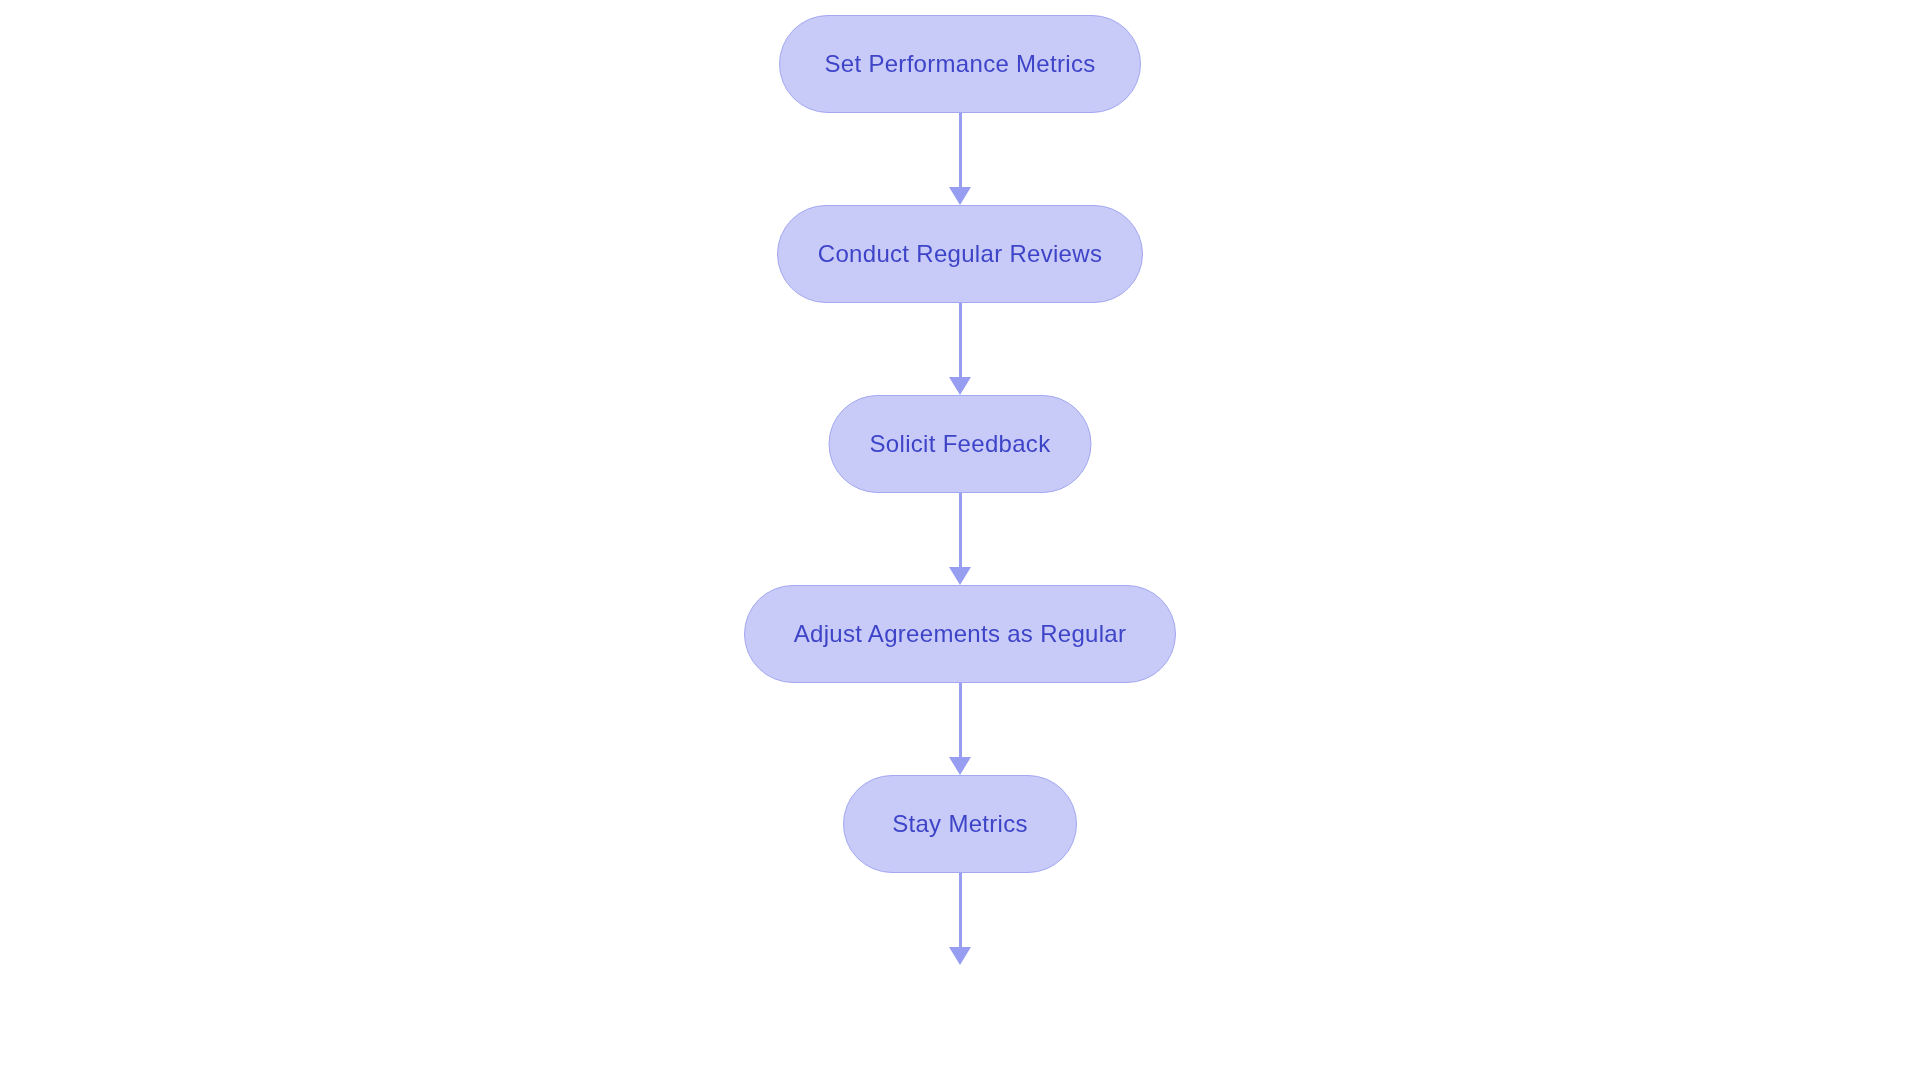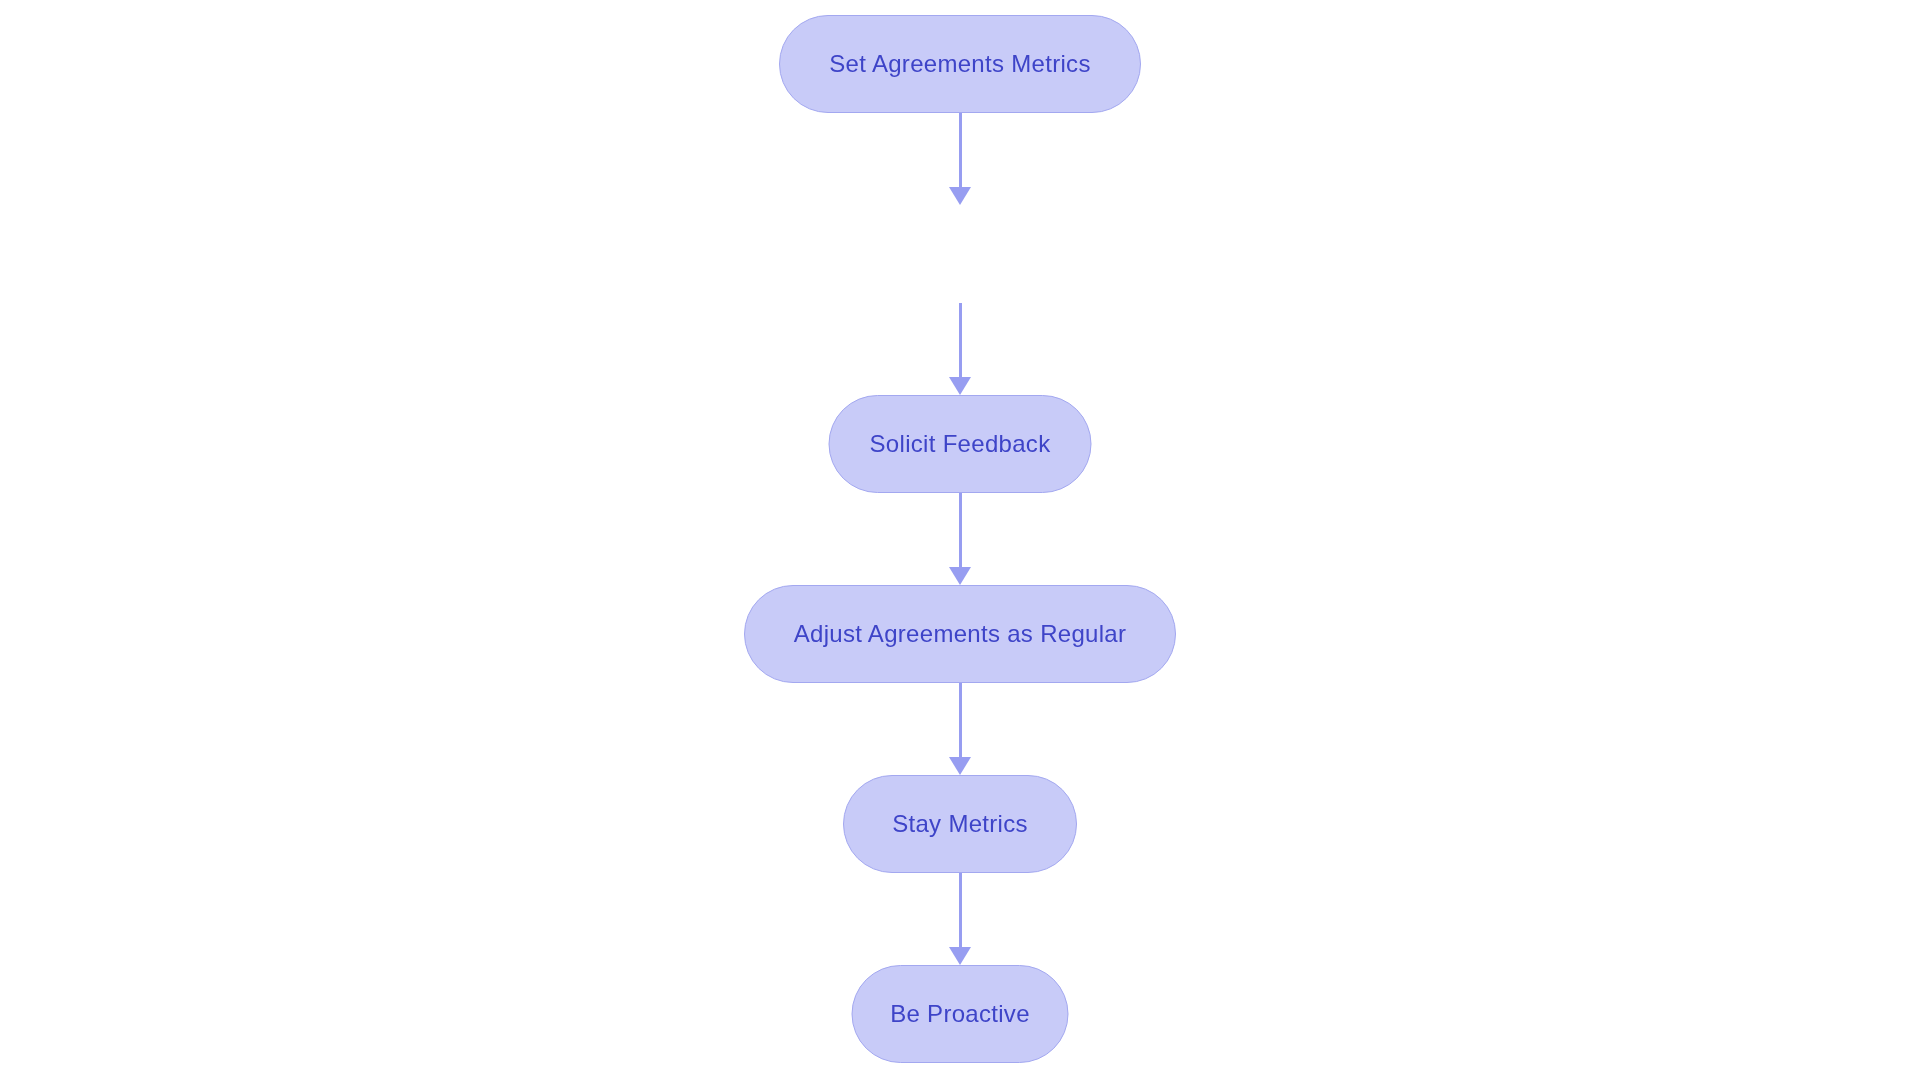--- a/index.html
+++ b/index.html
@@ -77,28 +77,31 @@
   #arrow-2{top:493px;}
   #arrow-3{top:683px;}
   #arrow-4{top:873px;}
 </style>
 </head>
 <body>
 
 <div class="canvas">
 
   <div class="node" id="node-0">
-    <span class="node-label">Set Agreements Metrics</span>
+    <span class="node-label">Set Performance Metrics</span>
   </div>
 
   <div class="arrow" id="arrow-0">
     <div class="arrow-stem"></div>
     <div class="arrow-head"></div>
   </div>
 
+  <div class="node" id="node-1">
+    <span class="node-label">Conduct Regular Reviews</span>
+  </div>
 
   <div class="arrow" id="arrow-1">
     <div class="arrow-stem"></div>
     <div class="arrow-head"></div>
   </div>
 
   <div class="node" id="node-2">
     <span class="node-label">Solicit Feedback</span>
   </div>
 
@@ -118,17 +121,14 @@
 
   <div class="node" id="node-4">
     <span class="node-label">Stay Metrics</span>
   </div>
 
   <div class="arrow" id="arrow-4">
     <div class="arrow-stem"></div>
     <div class="arrow-head"></div>
   </div>
 
-  <div class="node" id="node-5">
-    <span class="node-label">Be Proactive</span>
-  </div>
 
 </div>
 
 </body></html>

